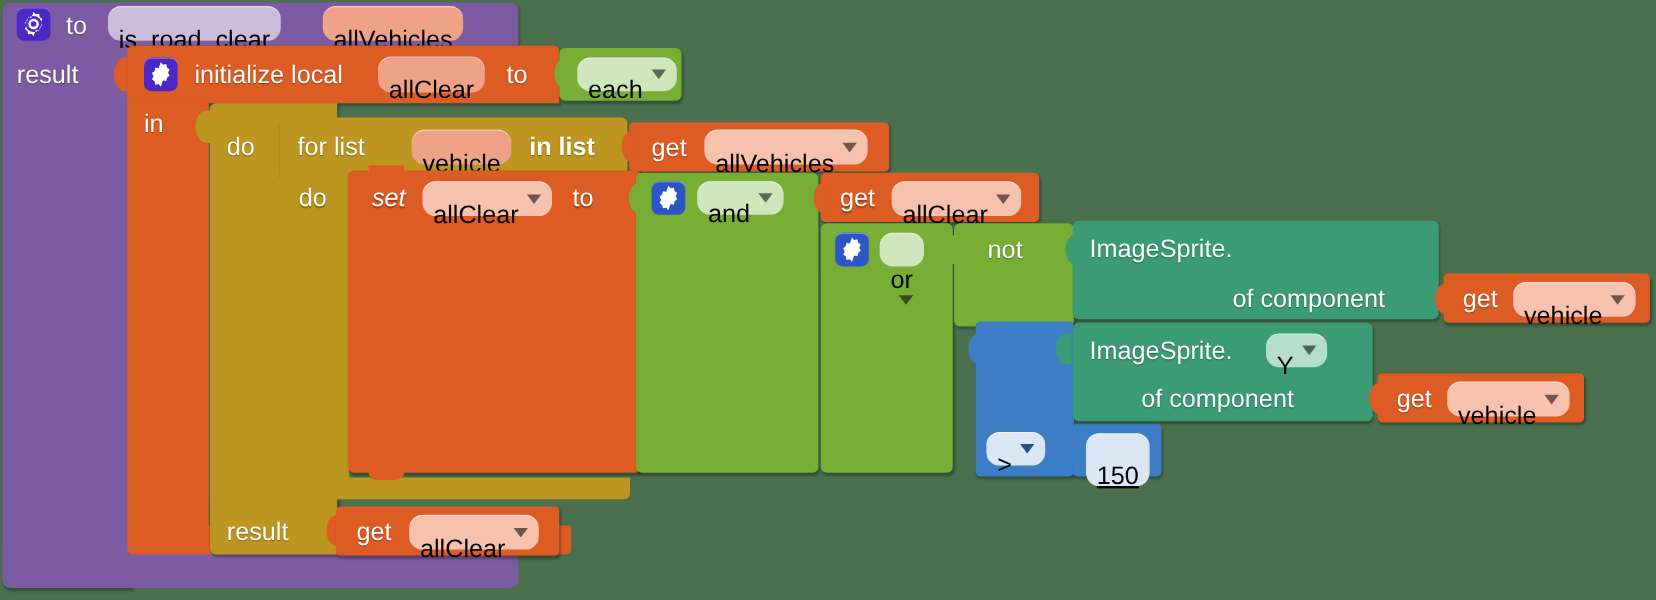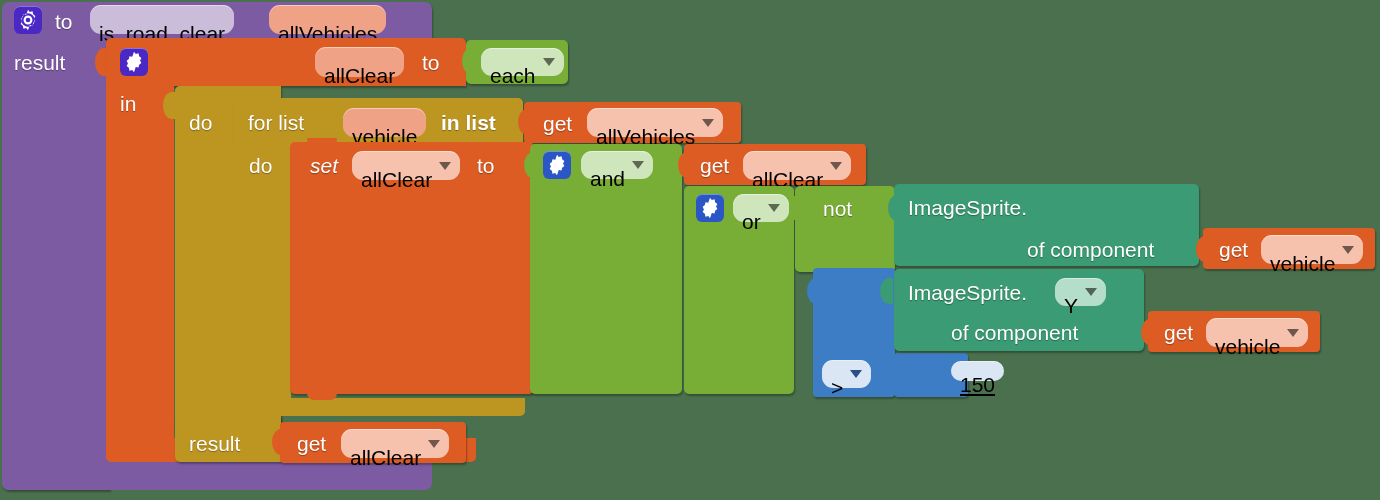--- a/index.html
+++ b/index.html
@@ -120,20 +120,21 @@
   <div class="blk c-orange shadow" style="left:106px;top:38px;width:360px;height:48px;border-radius:5px 5px 0 0;"></div>
   <div class="blk c-orange" style="left:106px;top:84px;width:68px;height:358px;"></div>
   <div class="blk c-orange" style="left:106px;top:438px;width:370px;height:24px;border-radius:0 0 5px 5px;"></div>
 
   <div class="gear" style="left:120px;top:48px;">
     <svg width="28" height="28" viewBox="0 0 24 24" aria-hidden="true">
       <path fill="#ffffff" d="M12 8.2a3.8 3.8 0 1 0 0 7.6 3.8 3.8 0 0 0 0-7.6zm0 5.8a2 2 0 1 1 0-4 2 2 0 0 1 0 4z"></path>
       <path fill="#ffffff" d="M12 3.2l1.5 1.9 2.4-.5.5 2.4 1.9 1.5-1.1 2.2 1.1 2.2-1.9 1.5-.5 2.4-2.4-.5L12 20.8l-1.5-1.9-2.4.5-.5-2.4-1.9-1.5 1.1-2.2L5.7 11l1.9-1.5.5-2.4 2.4.5L12 3.2z"></path>
     </svg>
   </div>
+  <div class="lbl" style="left:162px;top:51px;">initialize local</div>
   <div class="pill peach" style="left:315px;top:47px;height:30px;">
     <span class="cap">allClear</span>
   </div>
   <div class="lbl" style="left:422px;top:51px;">to</div>
 
   <div class="blk c-green shadow" style="left:466px;top:40px;width:102px;height:44px;border-radius:5px;"></div>
   <div class="notch" style="left:462px;top:48px;width:12px;height:26px;background:#78ad36;border-radius:9px 0 0 9px / 13px 0 0 13px;"></div>
   <div class="pill greenfld" style="left:481px;top:48px;height:28px;">
     <span class="cap">each</span>
     <span class="arrow"></span>
@@ -198,21 +199,21 @@
   </div>
 
   <div class="blk c-green shadow" style="left:684px;top:186px;width:110px;height:208px;border-radius:5px;"></div>
   <div class="notch" style="left:668px;top:195px;width:13px;height:26px;background:#78ad36;border-radius:9px 0 0 9px / 13px 0 0 13px;"></div>
   <div class="gear blue" style="left:696px;top:194px;">
     <svg width="28" height="28" viewBox="0 0 24 24" aria-hidden="true">
       <path fill="#ffffff" d="M12 8.2a3.8 3.8 0 1 0 0 7.6 3.8 3.8 0 0 0 0-7.6zm0 5.8a2 2 0 1 1 0-4 2 2 0 0 1 0 4z"></path>
       <path fill="#ffffff" d="M12 3.2l1.5 1.9 2.4-.5.5 2.4 1.9 1.5-1.1 2.2 1.1 2.2-1.9 1.5-.5 2.4-2.4-.5L12 20.8l-1.5-1.9-2.4.5-.5-2.4-1.9-1.5 1.1-2.2L5.7 11l1.9-1.5.5-2.4 2.4.5L12 3.2z"></path>
     </svg>
   </div>
-  <div class="pill greenfld" style="left:733px;top:194px;height:28px;">
+  <div class="pill greenfld" style="left:733px;top:194px;height:28px;flex-direction:column;">
     <span class="cap">or</span>
     <span class="arrow"></span>
   </div>
 
   <div class="blk c-green shadow" style="left:795px;top:186px;width:100px;height:86px;border-radius:5px;"></div>
   <div class="notch" style="left:789px;top:195px;width:12px;height:26px;background:#78ad36;border-radius:9px 0 0 9px / 13px 0 0 13px;"></div>
   <div class="lbl" style="left:823px;top:197px;">not</div>
 
   <div class="blk c-teal shadow" style="left:894px;top:184px;width:305px;height:82px;border-radius:5px;"></div>
   <div class="notch" style="left:888px;top:195px;width:12px;height:26px;background:#3a9b74;border-radius:9px 0 0 9px / 13px 0 0 13px;"></div>
@@ -229,21 +230,21 @@
 
   <div class="blk c-blue shadow" style="left:813px;top:268px;width:82px;height:129px;border-radius:4px;"></div>
   <div class="notch" style="left:807px;top:278px;width:12px;height:26px;background:#3c7dc6;border-radius:9px 0 0 9px / 13px 0 0 13px;"></div>
   <div class="pill bluefld" style="left:822px;top:360px;height:28px;">
     <span class="cap">&gt;</span>
     <span class="arrow"></span>
   </div>
 
   <div class="blk c-blue shadow" style="left:894px;top:353px;width:74px;height:44px;border-radius:4px;"></div>
   <div class="notch" style="left:888px;top:361px;width:12px;height:26px;background:#3c7dc6;border-radius:9px 0 0 9px / 13px 0 0 13px;"></div>
-  <div class="pill bluefld" style="left:951px;top:361px;height:20px;text-decoration:underline;">
+  <div class="pill bluefld" style="left:905px;top:361px;height:44px;text-decoration:underline;">
     <span class="cap">150</span>
   </div>
 
   <div class="blk c-teal shadow" style="left:894px;top:269px;width:250px;height:82px;border-radius:5px;"></div>
   <div class="notch" style="left:880px;top:278px;width:13px;height:26px;background:#3a9b74;border-radius:9px 0 0 9px / 13px 0 0 13px;"></div>
   <div class="lbl" style="left:908px;top:281px;">ImageSprite.</div>
   <div class="pill tealfld" style="left:1055px;top:278px;height:28px;">
     <span class="cap">Y</span>
     <span class="arrow"></span>
   </div>

